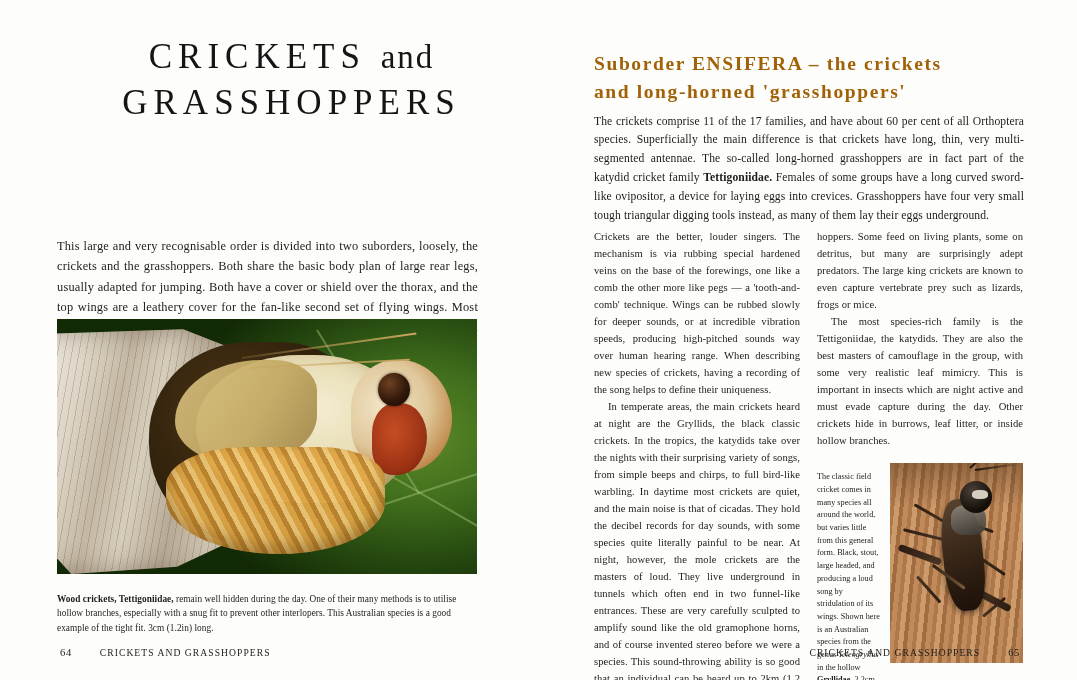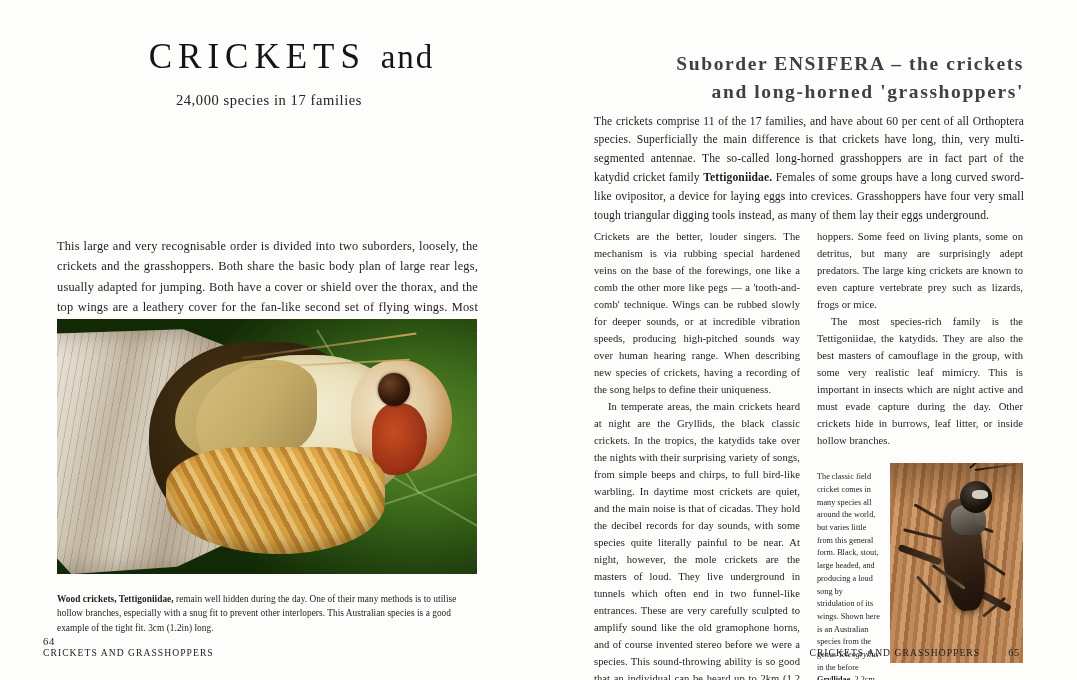--- a/index.html
+++ b/index.html
@@ -218,25 +218,25 @@
     letter-spacing: 0.05px;
   }
   .caption-left b { font-weight: 700; }
 
   
   .sub-heading {
     position: absolute;
     left: 56px;
     top: 34px;
     width: 430px;
-    text-align: right;
+    text-align: left;
     font-size: 19.5px;
     letter-spacing: 1.6px;
     line-height: 1.44;
-    color: #404040;
+    color: #a16207;
   }
   .rp-intro {
     position: absolute;
     left: 56px;
     top: 101px;
     width: 430px;
     font-size: 11.6px;
     line-height: 1.63;
     text-align: justify;
     color: #1c1c1c;
@@ -375,43 +375,43 @@
   
   .footer {
     position: absolute;
     bottom: 22px;
     font-size: 9.6px;
     letter-spacing: 1.05px;
     color: #1d1d1d;
     display: flex;
     align-items: baseline;
   }
-  .footer-left { left: 43px; flex-direction: column; }
+  .footer-left { left: 60px; }
   .footer-right { right: 57px; }
   .folio {
     font-size: 10.6px;
     letter-spacing: 0.6px;
   }
   .footer-left .folio  { margin-right: 28px; }
   .footer-right .folio { margin-left: 28px; text-align: center; }
 </style>
 </head>
 <body>
 
 <div class="spread">
 
   <div class="page page-left">
 
     <div class="title-block">
       <h1 class="main-title">
         <span>CRICKETS</span>
         <span class="lc">and</span>
         <br>
+        <span>GRASSHOPPERS</span>
       </h1>
-      <p class="species-count">24,000 species in 17 families</p>
     </div>
 
     <p class="intro-para">This large and very recognisable order is divided into two suborders, loosely, the crickets and the grasshoppers. Both share the basic body plan of large rear legs, usually adapted for jumping. Both have a cover or shield over the thorax, and the top wings are a leathery cover for the fan-like second set of flying wings. Most species can also make complex, loud, sounds by stridulating body parts, and possess ears to hear these.</p>
 
     <div class="photo-left">
       <div class="leafbg"></div>
       <div class="leafvein" style="left:62%;top:4%;width:46%;height:2px;transform:rotate(58deg);"></div>
       <div class="leafvein" style="left:70%;top:52%;width:40%;height:2px;transform:rotate(30deg);"></div>
       <div class="leafvein" style="left:78%;top:72%;width:30%;height:1.5px;transform:rotate(-18deg);"></div>
 
@@ -457,21 +457,21 @@
 
       </div>
 
       <div class="col-2-wrap">
         <div class="col">
           <p class="first">hoppers. Some feed on living plants, some on detritus, but many are surprisingly adept predators. The large king crickets are known to even capture vertebrate prey such as lizards, frogs or mice.</p>
           <p>The most species-rich family is the Tettigoniidae, the katydids. They are also the best masters of camouflage in the group, with some very realistic leaf mimicry. This is important in insects which are night active and must evade capture during the day. Other crickets hide in burrows, leaf litter, or inside hollow branches.</p>
         </div>
 
         <div class="lower-right">
-          <p class="photo-caption"><span>The classic field cricket comes in many species all around the world, but varies little from this general form. Black, stout, large headed, and producing a loud song by stridulation of its wings. Shown here is an Australian species from the genus </span><i>Teleogryllus</i><span> in the before </span><b>Gryllidae.</b><span> 2.2cm (0.9in) long.</span></p>
+          <p class="photo-caption"><span>The classic field cricket comes in many species all around the world, but varies little from this general form. Black, stout, large headed, and producing a loud song by stridulation of its wings. Shown here is an Australian species from the genus </span><i>Teleogryllus</i><span> in the hollow </span><b>Gryllidae.</b><span> 2.2cm (0.9in) long.</span></p>
 
           <div class="photo-right">
             <div class="woodbg"></div>
             <div class="wood-dark"></div>
 
             <div class="fc-ant" style="left:60%;top:2%;width:36%;transform:rotate(-42deg);"></div>
             <div class="fc-ant" style="left:64%;top:3%;width:30%;transform:rotate(-8deg);"></div>
 
             <div class="fc-leg" style="left:46%;top:26%;width:34%;transform:rotate(20deg);"></div>
             <div class="fc-leg" style="left:44%;top:30%;width:30%;transform:rotate(-150deg);"></div>

